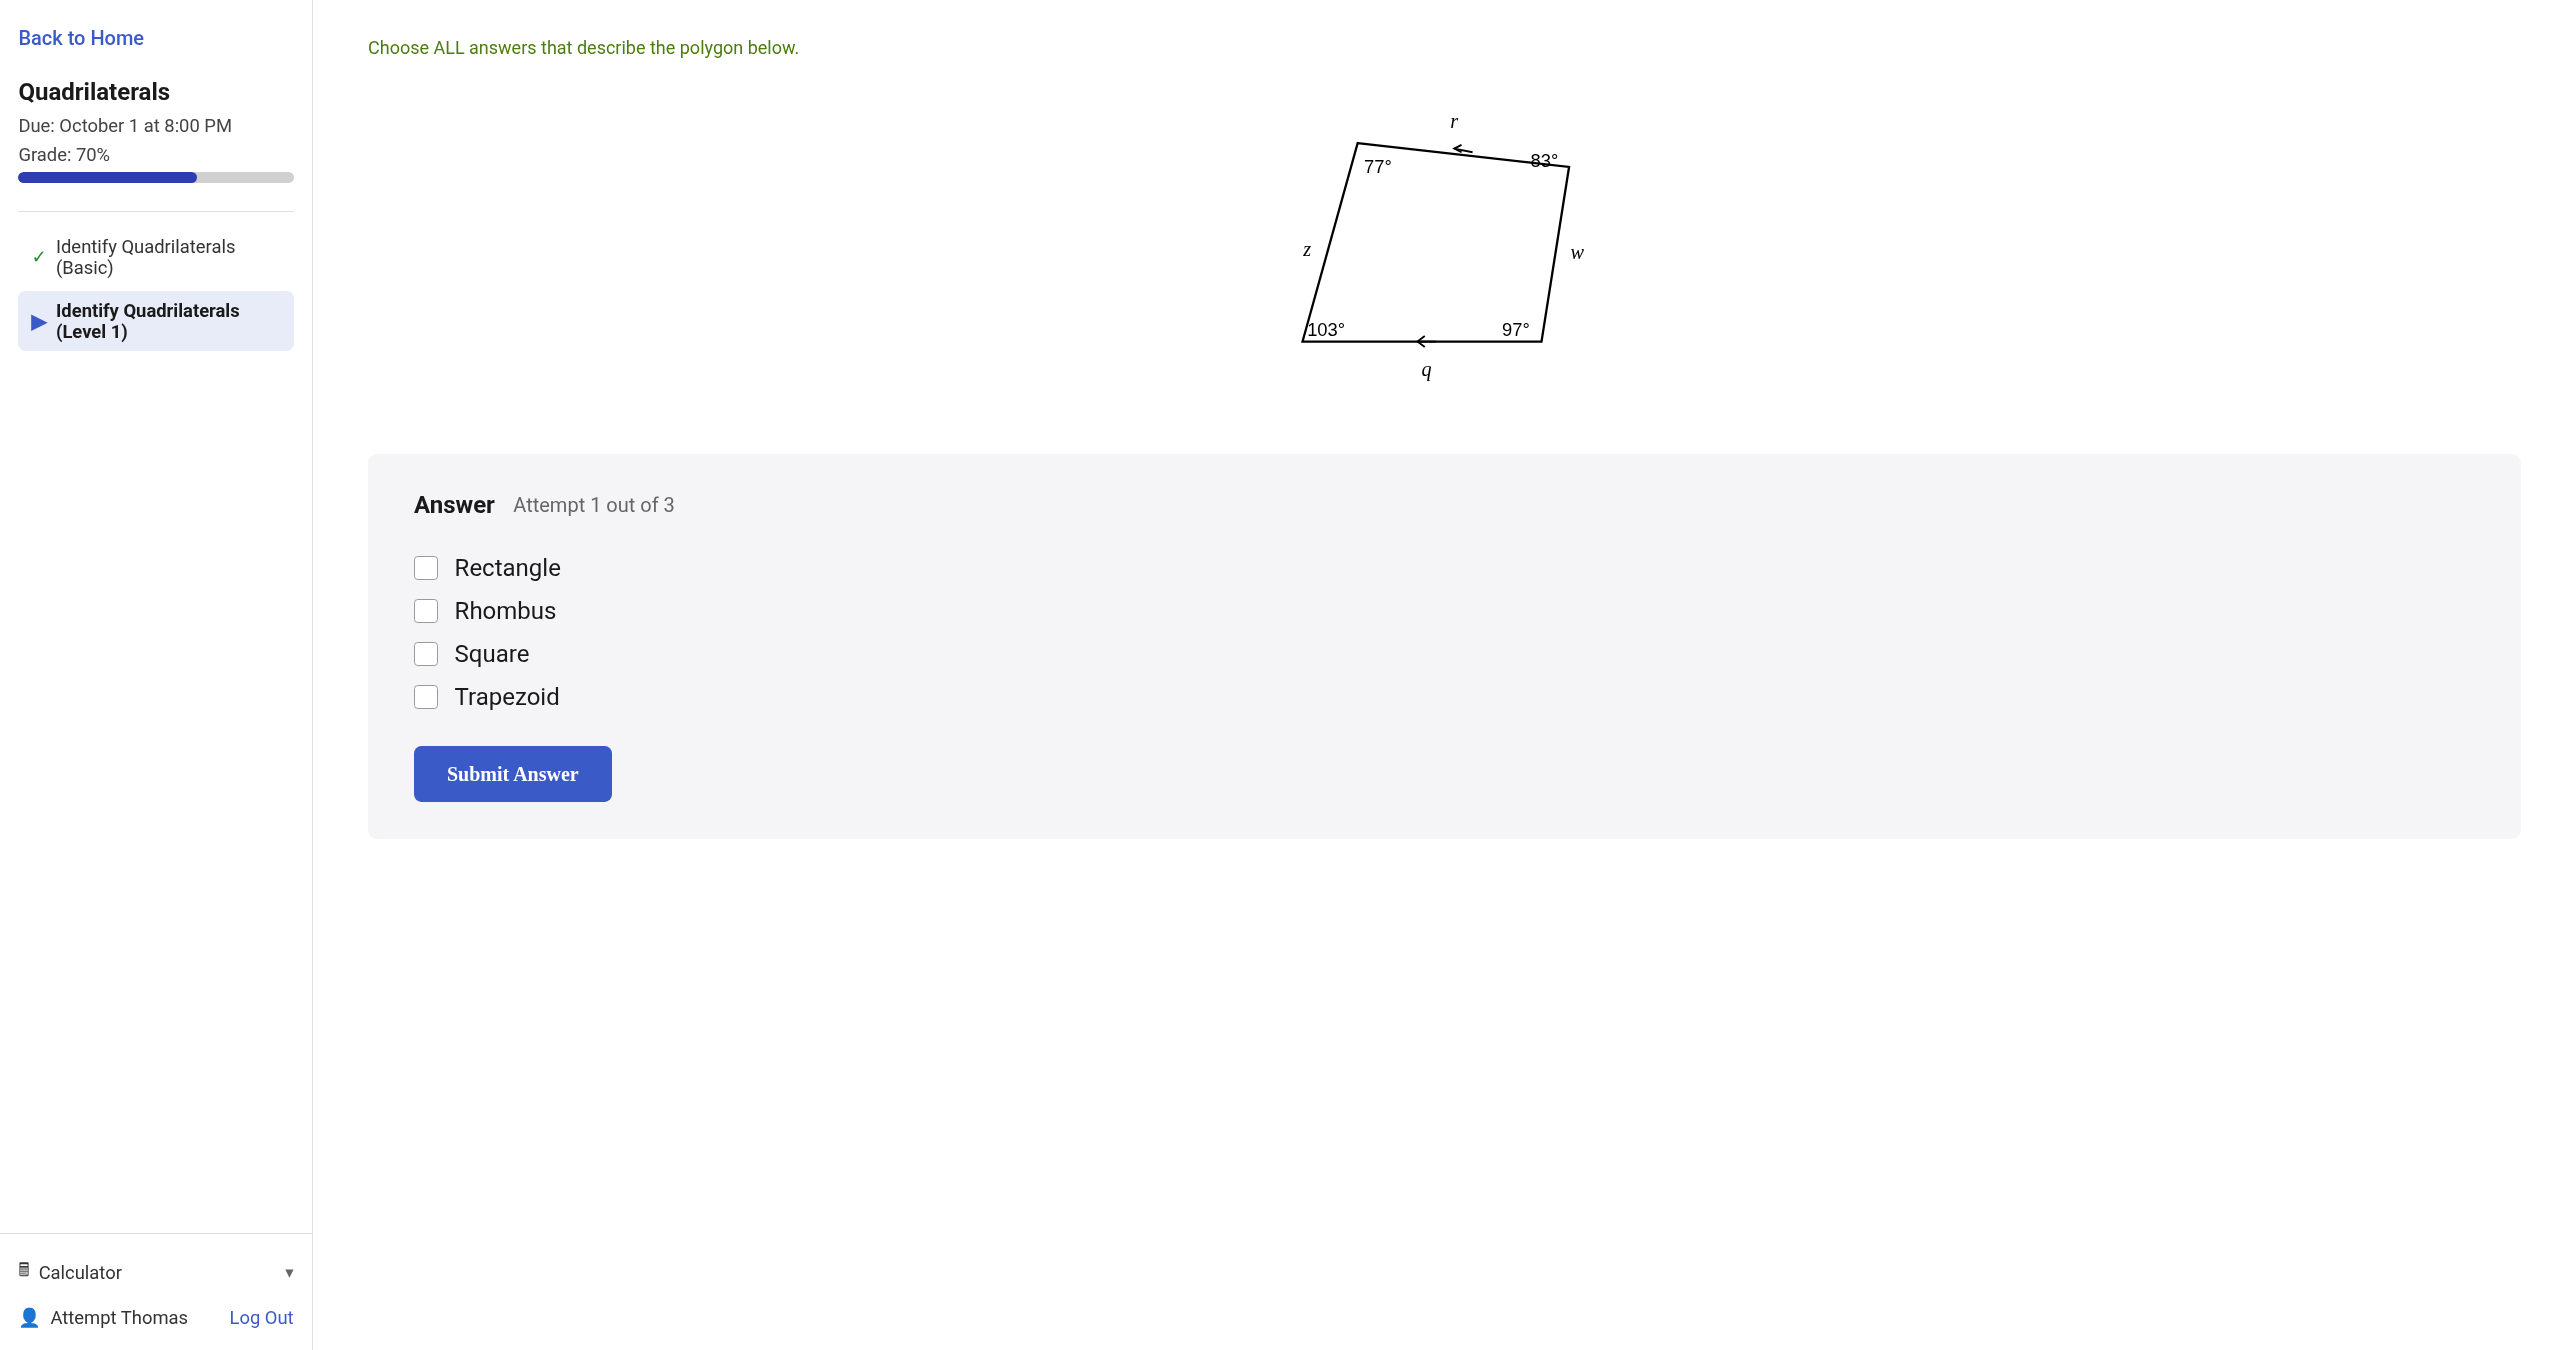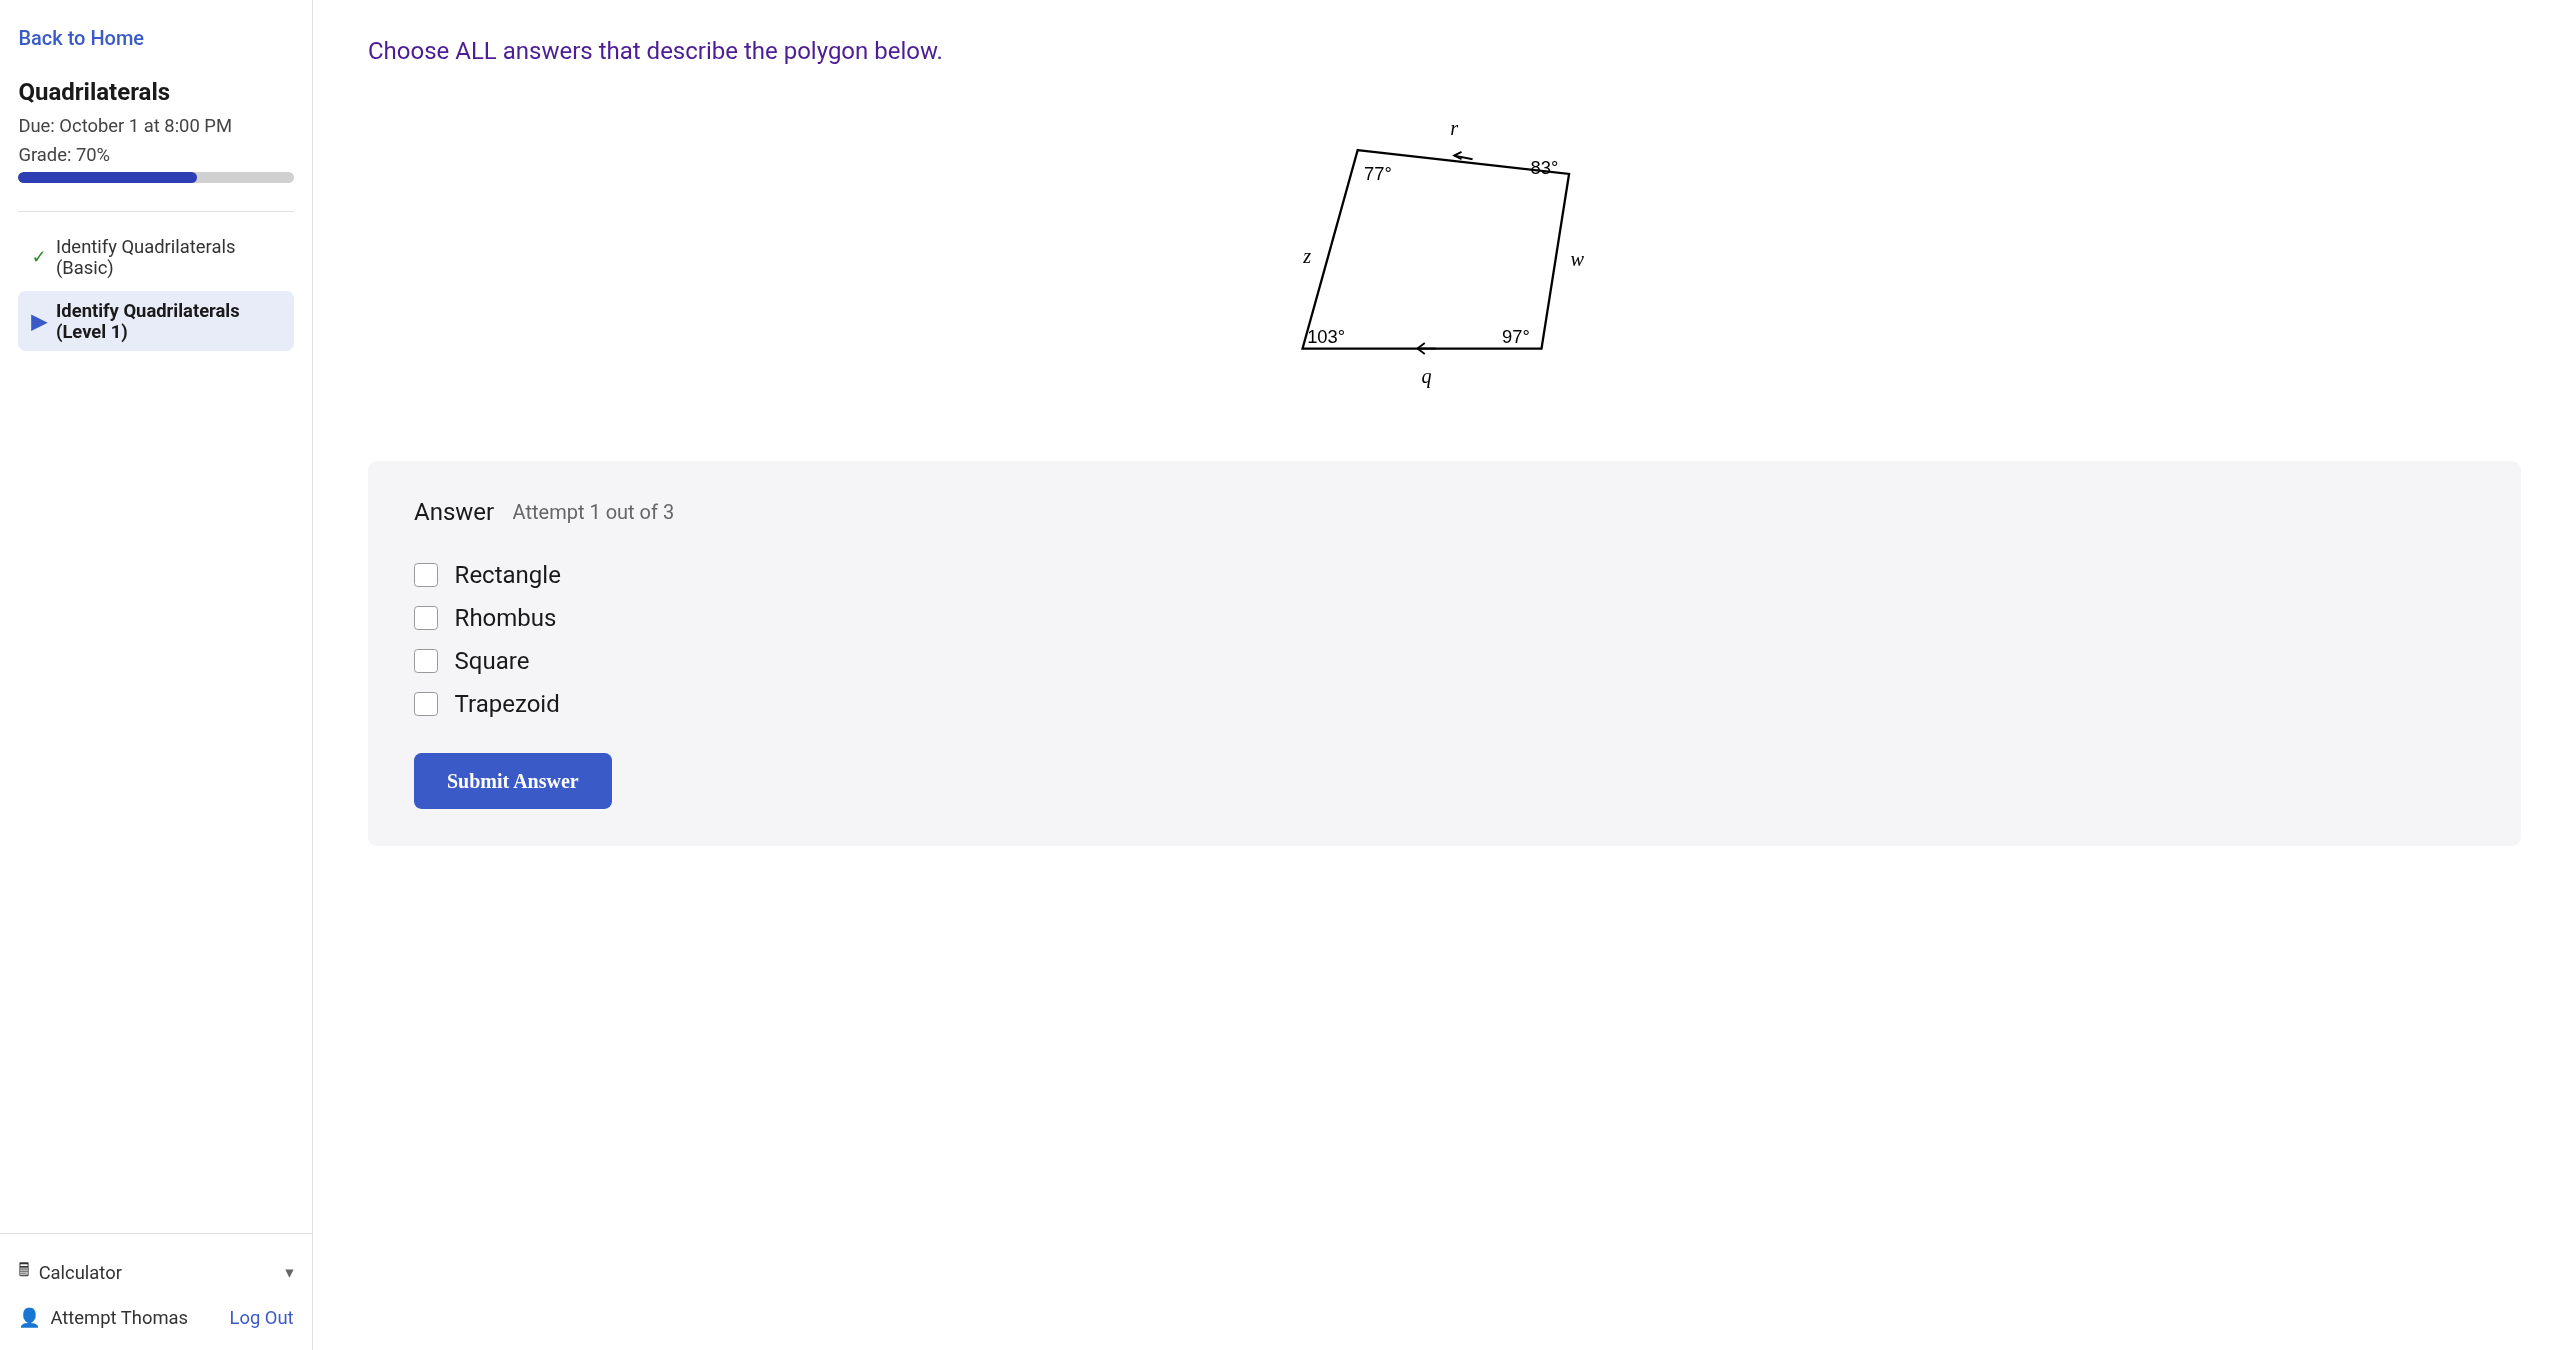--- a/index.html
+++ b/index.html
@@ -161,22 +161,22 @@
 
     
     .main-content {
       flex: 1;
       overflow-y: auto;
       background: #fff;
       padding: 37px 55px;
     }
 
     .question-text {
-      font-size: 24px;
-      color: #4c1d95;
+      font-size: 18px;
+      color: #4d7c0f;
       margin-bottom: 37px;
       font-weight: 400;
     }
 
     .polygon-diagram {
       display: flex;
       justify-content: center;
       margin-bottom: 46px;
     }
 
@@ -188,21 +188,21 @@
 
     .answer-header {
       display: flex;
       align-items: center;
       gap: 18.4px;
       margin-bottom: 28px;
     }
 
     .answer-label {
       font-size: 24px;
-      font-weight: 400;
+      font-weight: 700;
       color: #1a1a1a;
     }
 
     .attempt-label {
       font-size: 20px;
       color: #666;
     }
 
     .choice-list {
       list-style: none;

